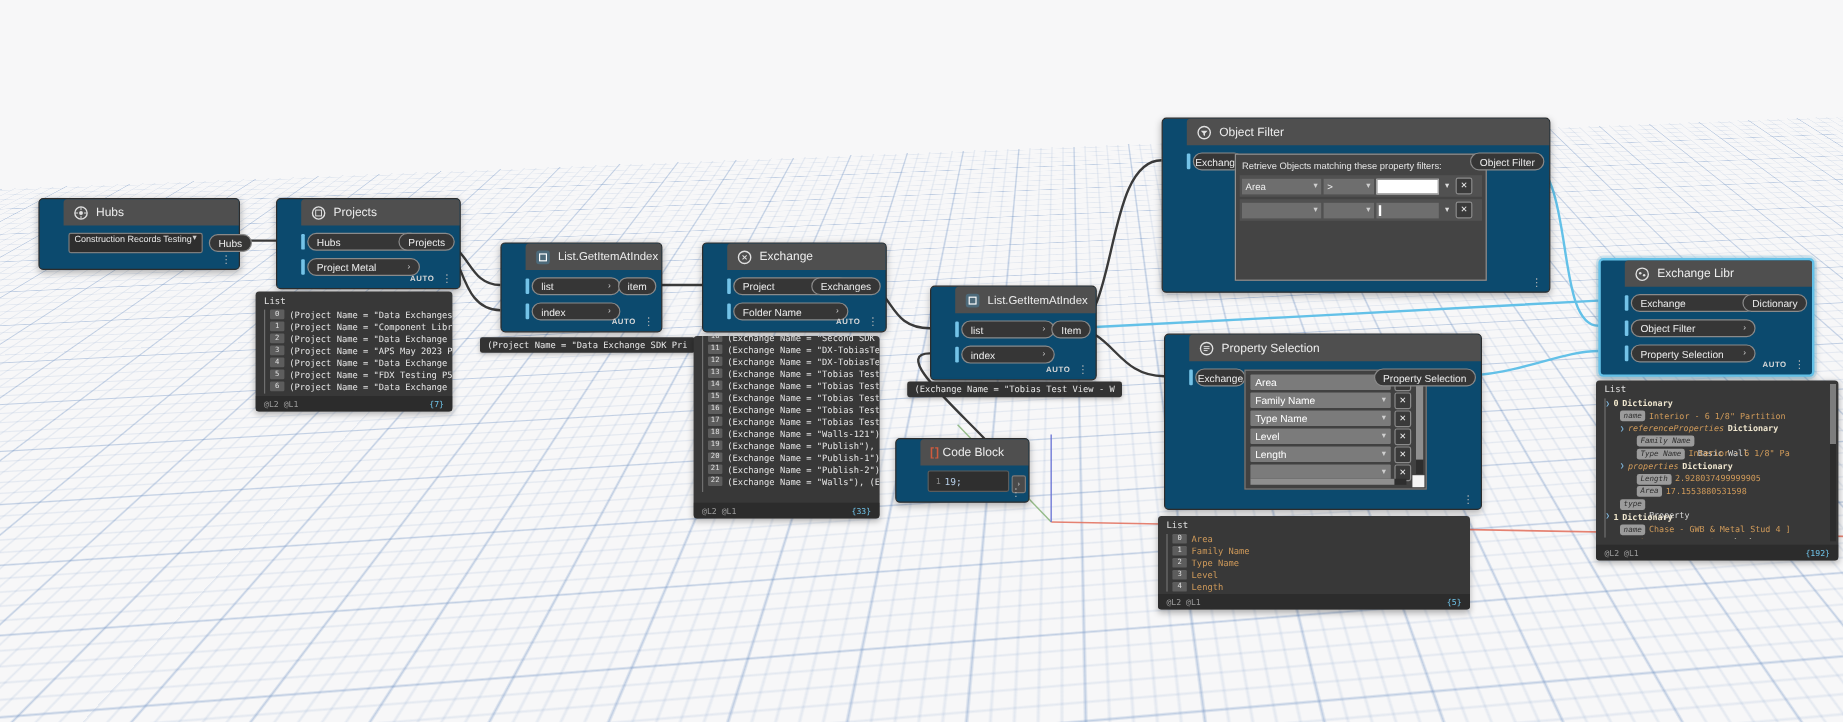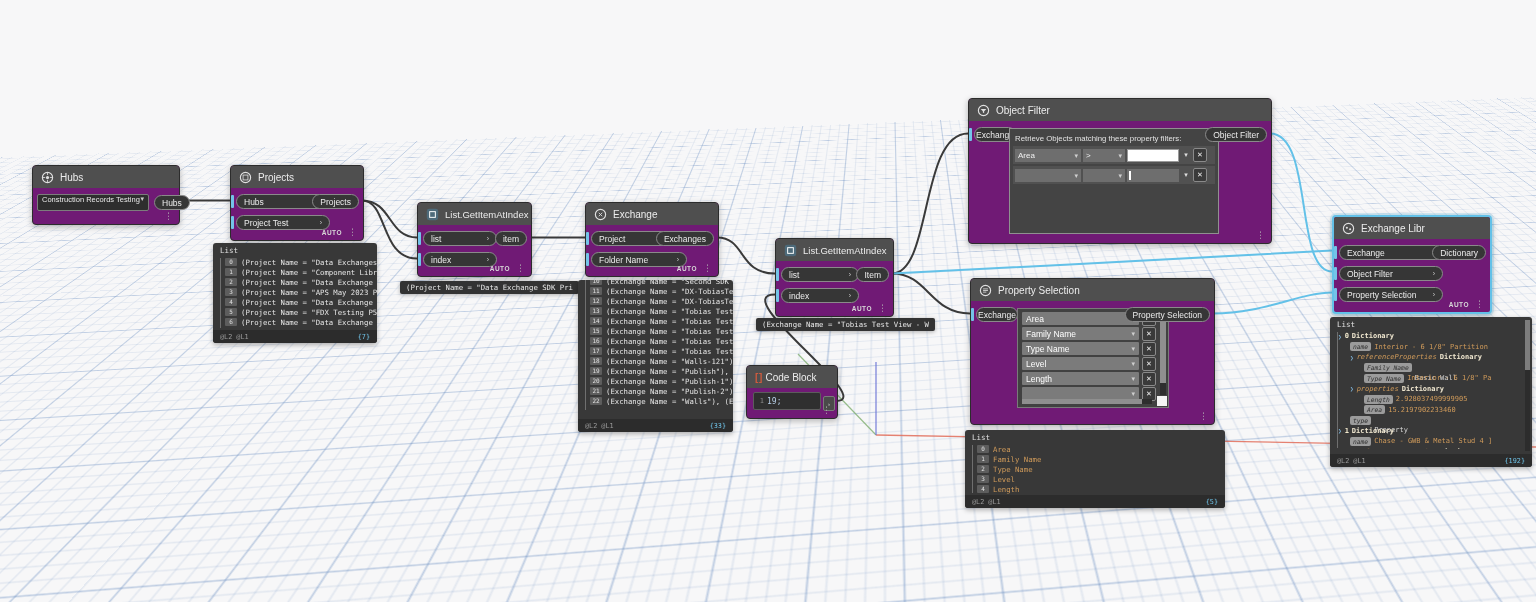--- a/index.html
+++ b/index.html
@@ -11,22 +11,22 @@
       repeating-linear-gradient(0deg, rgba(110,145,195,.30) 0 1px, transparent 1px 45px),
       repeating-linear-gradient(90deg, rgba(110,145,195,.30) 0 1px, transparent 1px 45px),
       repeating-linear-gradient(0deg, rgba(110,145,195,.14) 0 1px, transparent 1px 9px),
       repeating-linear-gradient(90deg, rgba(110,145,195,.14) 0 1px, transparent 1px 9px);
     transform-origin:50% 0;
     transform:perspective(1000px) rotateX(68deg) rotateZ(-6deg);}
   svg.layer{position:absolute;left:0;top:0;pointer-events:none;}
   .wire{fill:none;stroke:#3a3a3a;stroke-width:2;pointer-events:stroke;}
   .wire.cyan{stroke:#63c1e8;}
   
-  .node{position:absolute;background:#701a75;border:1px solid #2c2c2c;border-radius:4px;
-        box-shadow:0 2px 6px rgba(0,0,0,.28);color:#ececec;}
+  .node{position:absolute;background:#0c4a6e;border:1px solid #2c2c2c;border-radius:4px;
+        box-shadow:0 2px 6px rgba(0,0,0,.28);color:#ececec;padding-left:20px;}
   .node.selected{border:2px solid #63c1e8;box-shadow:0 0 0 2px rgba(99,193,232,.25),0 2px 6px rgba(0,0,0,.28);}
   .nhead{height:22px;background:#4f4f4f;border-radius:3px 3px 0 0;display:flex;align-items:center;
          gap:6px;padding:0 8px;font-size:10px;white-space:nowrap;}
   .nicon{display:flex;align-items:center;}
   .nbody{position:relative;padding-top:6px;}
   .ins{display:flex;flex-direction:column;gap:6px;align-items:flex-start;}
   .pin{display:flex;align-items:center;height:15px;}
   .marker{width:3px;height:13px;background:#74c3e8;border-radius:1px;margin-right:2px;}
   .pill{height:15px;border:1px solid #8a8a8a;border-radius:8px;background:#363636;display:flex;
         align-items:center;justify-content:space-between;padding:0 7px;font-size:8.5px;gap:6px;
@@ -175,21 +175,21 @@
       <div class="pin">
           <span class="marker"></span>
           <div class="pill">
               <span>Hubs</span>
               <span class="chev">›</span>
             </div>
         </div>
           <div class="pin">
           <span class="marker"></span>
           <div class="pill">
-              <span>Project Test</span>
+              <span>Project Metal</span>
               <span class="chev">›</span>
             </div>
         </div>
         </div>
       <div class="pout">
         <div class="pill">
             <span>Projects</span>
           </div>
       </div>
     </div>
@@ -710,21 +710,21 @@
         <div class="drow ind2">
 
         <span class="chip">Length</span>
 
         <span class="dval orange">2.928037499999905</span>
       </div>
         <div class="drow ind2">
 
         <span class="chip">Area</span>
 
-        <span class="dval orange">15.2197902233460</span>
+        <span class="dval orange">17.1553880531598</span>
       </div>
         <div class="drow ind1">
 
         <span class="chip">type</span>
 
         <span class="dval gray">Property</span>
       </div>
         <div class="drow ind0">
         <span class="arrow">❯</span>
         <span class="didx">1</span>

